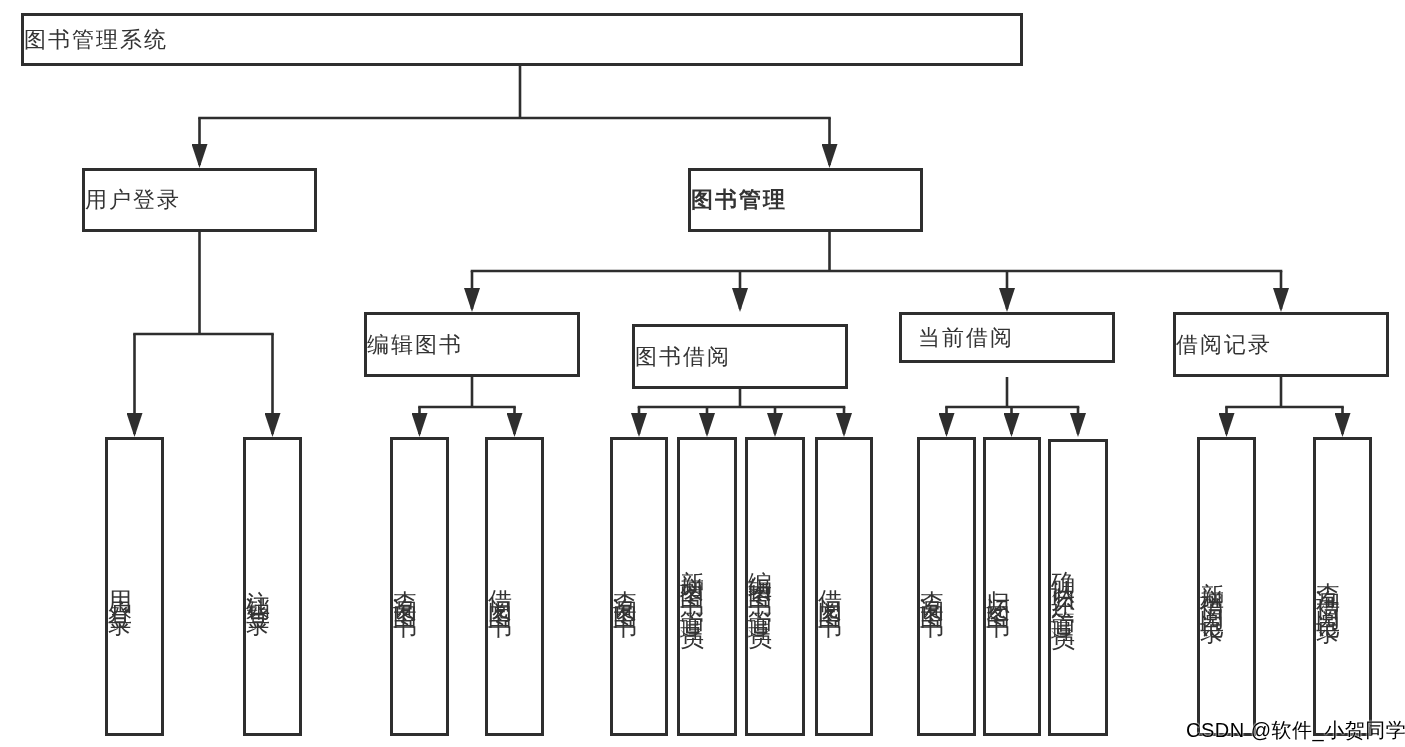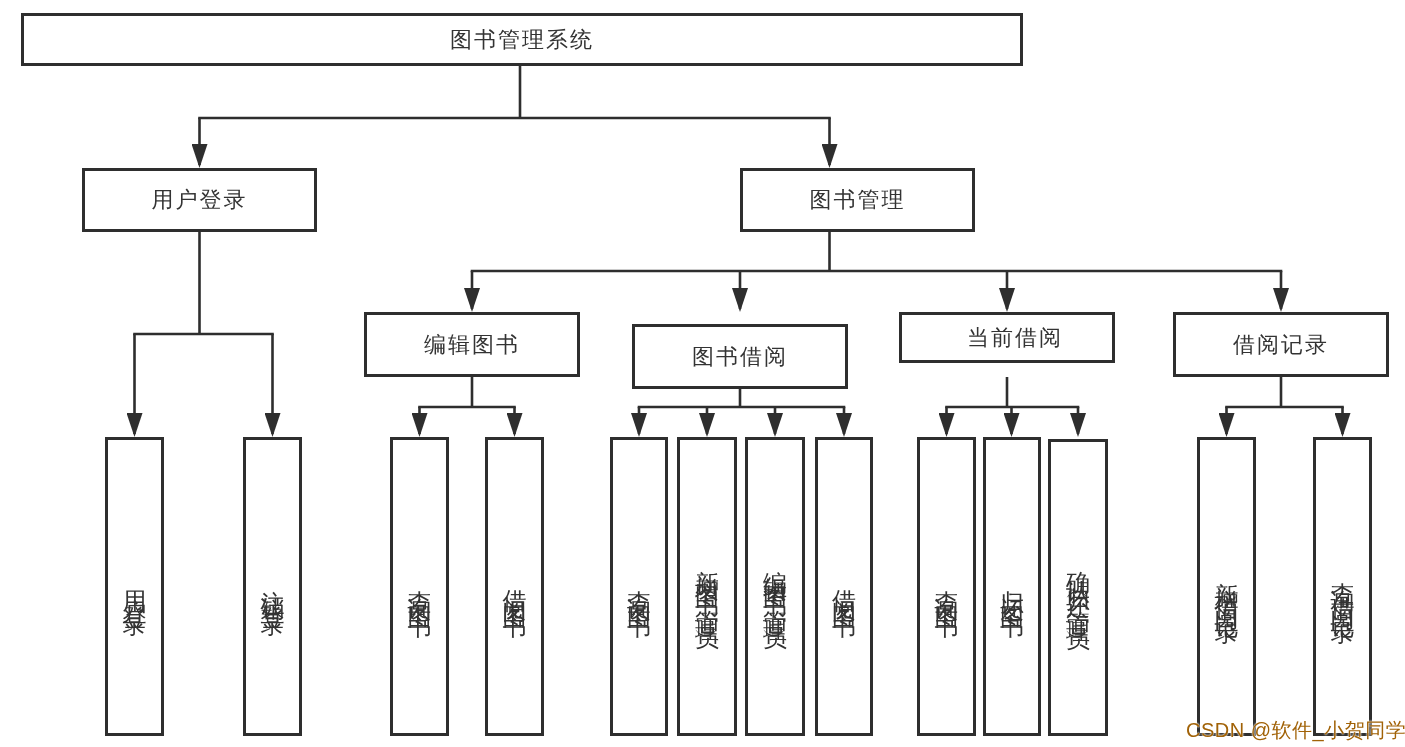--- a/index.html
+++ b/index.html
@@ -17,21 +17,21 @@
     width: 1405px; height: 747px;
     pointer-events: none;
   }
   .box {
     position: absolute;
     background: #ffffff;
     border: 3px solid #2e2e2e;
     box-sizing: border-box;
     display: flex;
     align-items: center;
-    justify-content: center;
+    justify-content: flex-start;
     color: #333333;
     z-index: 2;
   }
   .h-label {
     font-size: 22px;
     letter-spacing: 2px;
     white-space: nowrap;
     color: #333333;
   }
   .v-label {
@@ -41,21 +41,21 @@
     letter-spacing: 8px;
     color: #333333;
     line-height: 1;
   }
   #watermark {
     position: absolute;
     left: 1186px;
     top: 717px;
     font-size: 20px;
     letter-spacing: 0.5px;
-    color: #a16207;
+    color: #000000;
     white-space: nowrap;
     z-index: 6;
     text-shadow: 0 0 2px #ffffff, 0 0 2px #ffffff;
   }
 </style>
 </head>
 <body>
 
 <div id="canvas">
 
@@ -109,21 +109,21 @@
     </g>
   </svg>
 
   <div class="box" style="left:21px; top:13px; width:1002px; height:53px;">
     <span class="h-label">图书管理系统</span>
   </div>
 
   <div class="box" style="left:82px; top:168px; width:235px; height:64px;">
     <span class="h-label">用户登录</span>
   </div>
-  <div class="box" style="left:740px; top:168px; width:235px; height:64px;">
+  <div class="box" style="left:688px; top:168px; width:235px; height:64px;font-weight:bold;">
     <span class="h-label">图书管理</span>
   </div>
 
   <div class="box" style="left:364px; top:312px; width:216px; height:65px;">
     <span class="h-label">编辑图书</span>
   </div>
   <div class="box" style="left:632px; top:324px; width:216px; height:65px;">
     <span class="h-label">图书借阅</span>
   </div>
   <div class="box" style="left:899px; top:312px; width:216px; height:51px;padding-left:16px;">

